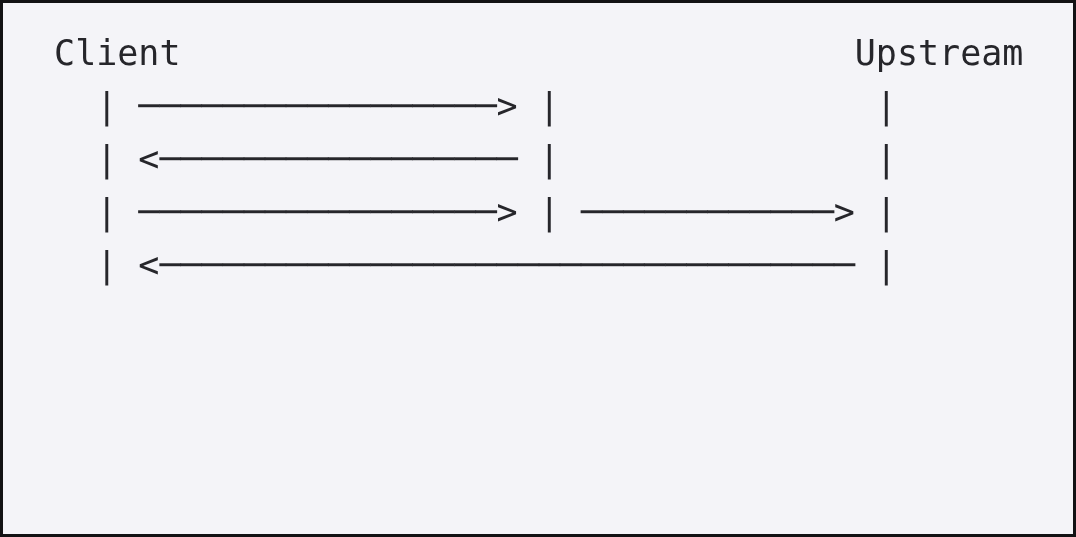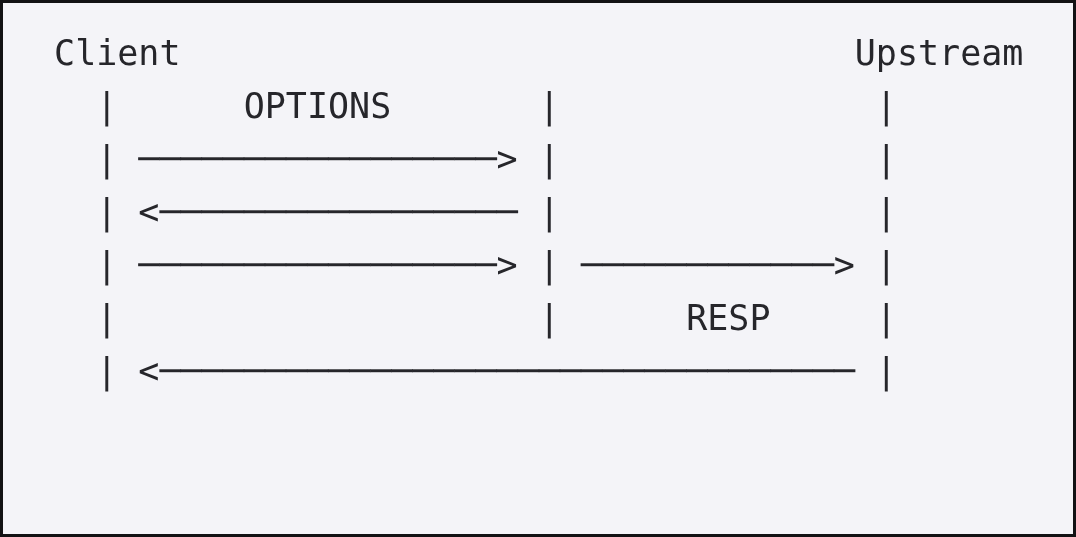--- a/index.html
+++ b/index.html
@@ -27,20 +27,18 @@
     white-space: pre;
     height: 53px;
   }
 </style>
 </head>
 <body>
 
 <div class="frame">
   <div class="diagram">
     <div class="line"> Client                                Upstream</div>
-    <div class="line">   |      OPTIONS       |               |</div>
     <div class="line">   | ─────────────────&gt; |               |</div>
     <div class="line">   | &lt;───────────────── |               |</div>
     <div class="line">   | ─────────────────&gt; | ────────────&gt; |</div>
-    <div class="line">   |                    |      RESP     |</div>
     <div class="line">   | &lt;───────────────────────────────── |</div>
   </div>
 </div>
 
 </body></html>

